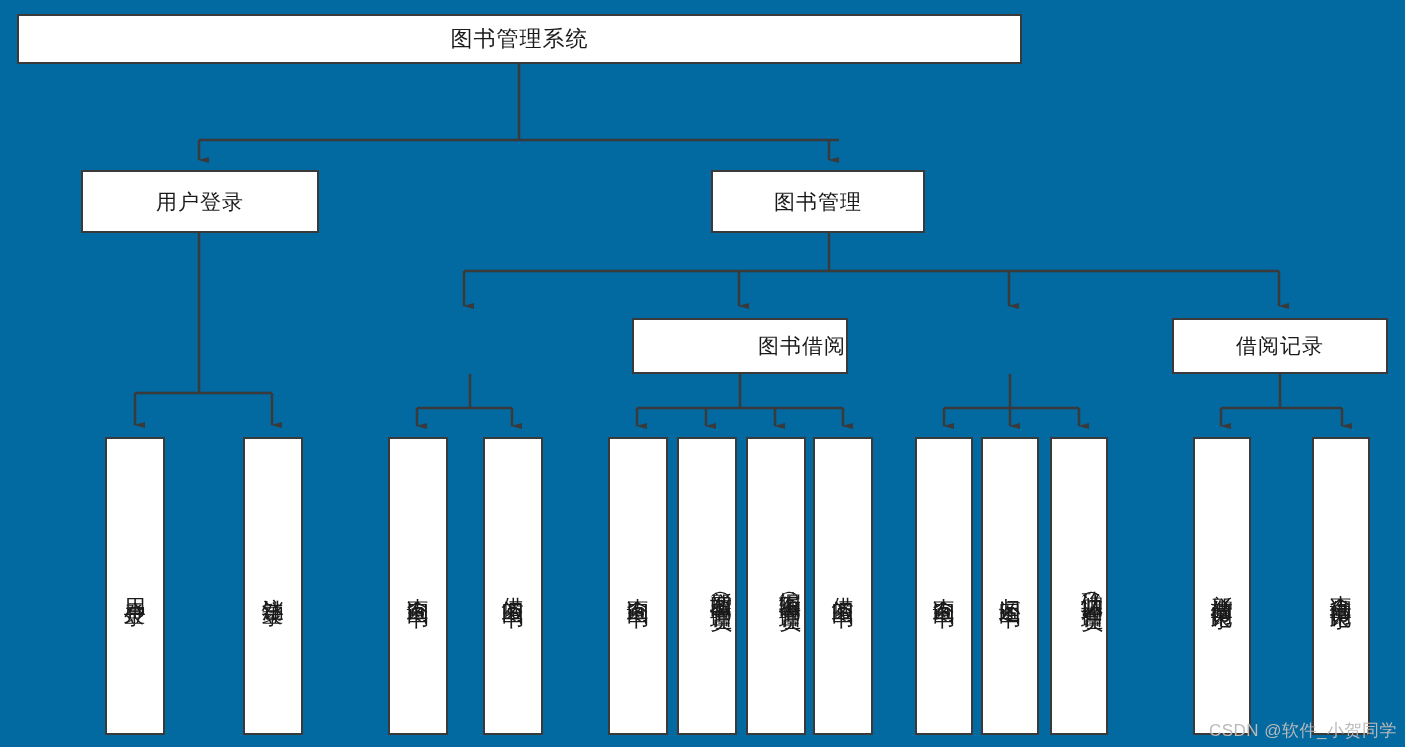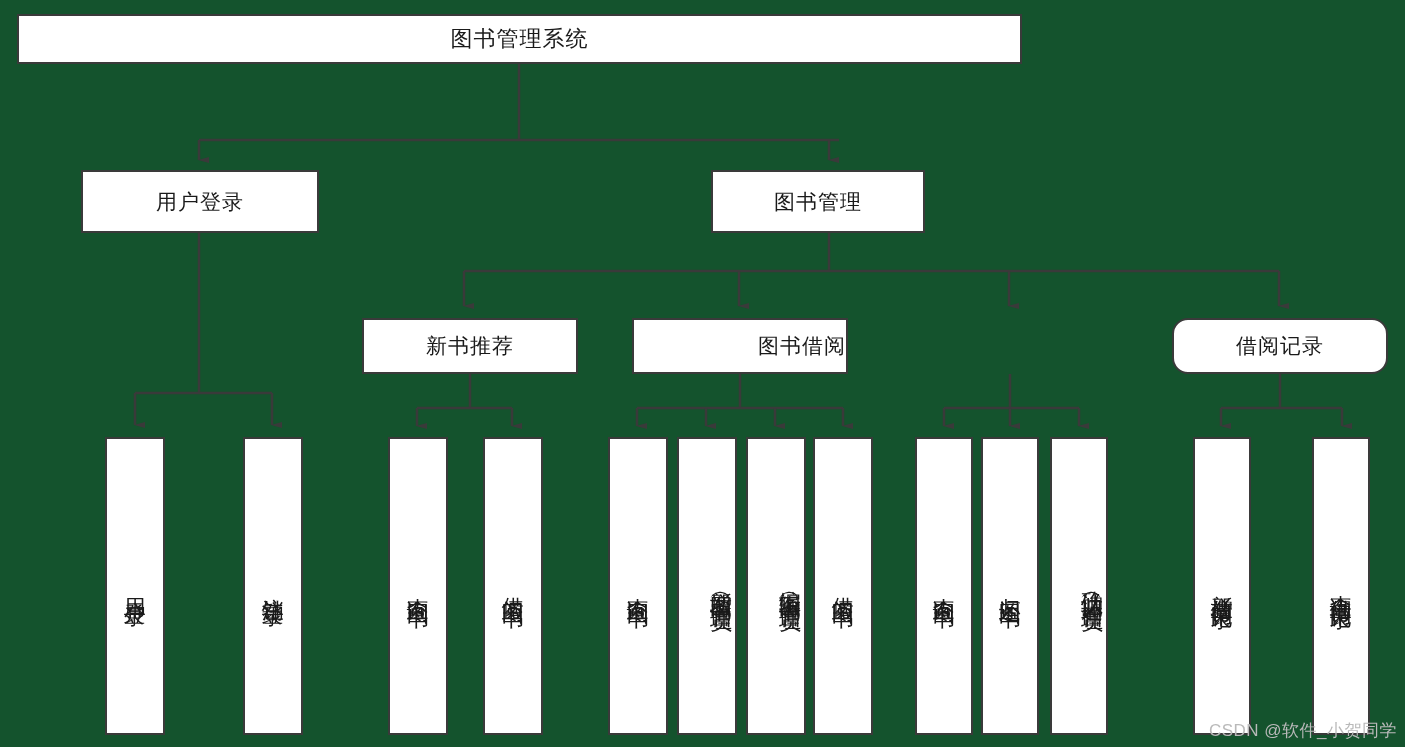--- a/index.html
+++ b/index.html
@@ -7,21 +7,21 @@
     padding: 0;
     background: #ffffff;
   }
   body {
     font-family: "Liberation Sans", "DejaVu Sans", sans-serif;
   }
   #canvas {
     position: relative;
     width: 1405px;
     height: 747px;
-    background: #14532d;
+    background: #0369a1;
     overflow: hidden;
   }
   svg#wires {
     position: absolute;
     left: 0;
     top: 0;
     width: 1405px;
     height: 747px;
     pointer-events: none;
   }
@@ -130,30 +130,27 @@
   </div>
 
   <div class="node node-h" style="left:81px; top:170px; width:238px; height:63px;">
     <span>用户登录</span>
   </div>
 
   <div class="node node-h" style="left:711px; top:170px; width:214px; height:63px;">
     <span>图书管理</span>
   </div>
 
-  <div class="node node-h" style="left:362px; top:318px; width:216px; height:56px;">
-    <span>新书推荐</span>
-  </div>
 
   <div class="node node-h" style="left:632px; top:318px; width:216px; height:56px;justify-content:flex-end;">
     <span>图书借阅</span>
   </div>
 
 
-  <div class="node node-h" style="left:1172px; top:318px; width:216px; height:56px;border-radius:16px;">
+  <div class="node node-h" style="left:1172px; top:318px; width:216px; height:56px;">
     <span>借阅记录</span>
   </div>
 
   <div class="node node-v" style="left:105px; top:437px; width:60px; height:298px;">
     <span>用户登录</span>
   </div>
 
   <div class="node node-v" style="left:243px; top:437px; width:60px; height:298px;">
     <span>注销登录</span>
   </div>

